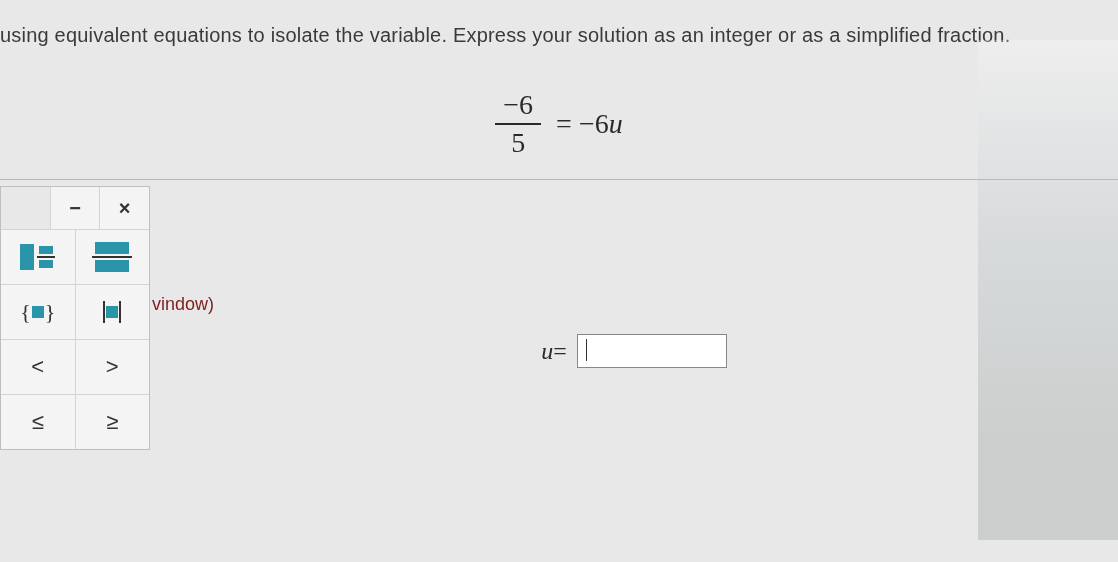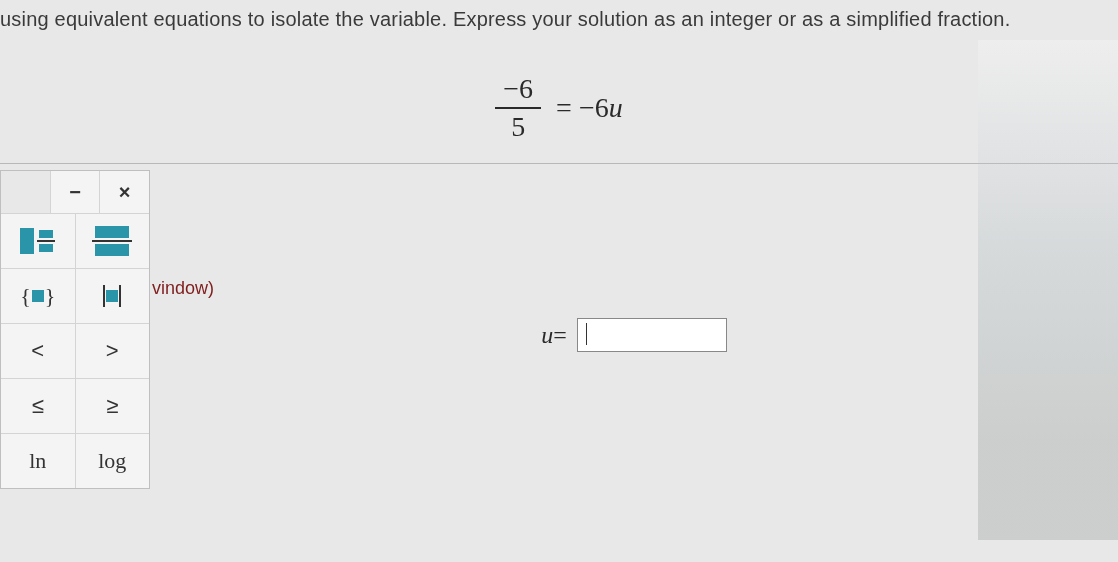--- a/index.html
+++ b/index.html
@@ -7,21 +7,21 @@
       font-family: Arial, Helvetica, sans-serif;
       width: 1118px;
       height: 562px;
       background: #e8e8e8;
       color: #3a3a3a;
       overflow: hidden;
       position: relative;
     }
     .instruction {
       font-size: 20px;
-      padding: 8px 6px 12px 0;
+      padding: 24px 6px 12px 0;
       color: #3a3a3a;
       letter-spacing: 0.2px;
     }
     .equation-area {
       text-align: center;
       font-family: 'Times New Roman', Times, serif;
       font-size: 28px;
       color: #2a2a2a;
       margin-top: 30px;
       margin-bottom: 20px;
@@ -206,24 +206,20 @@
       <div class="prow">
         <div class="cell">&lt;</div>
         <div class="cell">&gt;</div>
       </div>
 
       <div class="prow">
         <div class="cell">≤</div>
         <div class="cell">≥</div>
       </div>
 
-      <div class="prow">
-        <div class="cell fncell">ln</div>
-        <div class="cell fncell">log</div>
-      </div>
     </div>
     <div class="palette-label">vindow)</div>
   </div>
 
   <div class="answer-area">
     <span class="ital">u</span>
     <span> = </span>
     <span class="answer-input">
       <span class="cursor"></span><span></span>
     </span>

